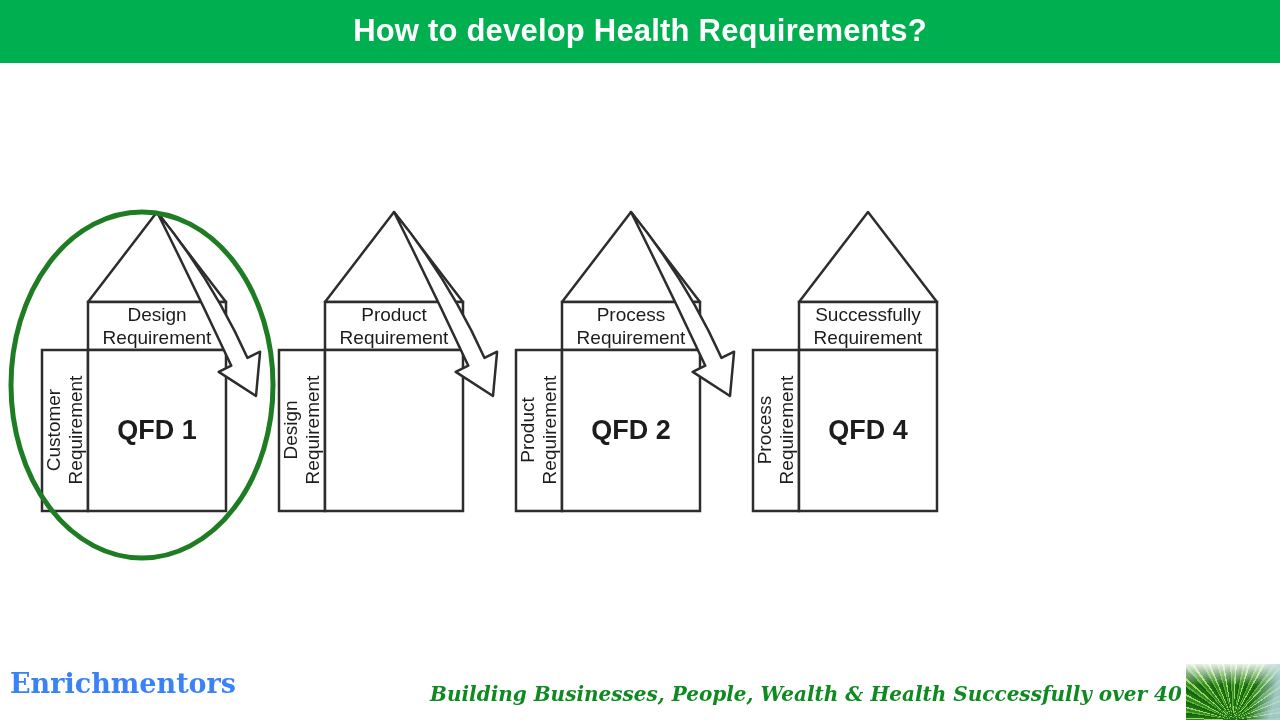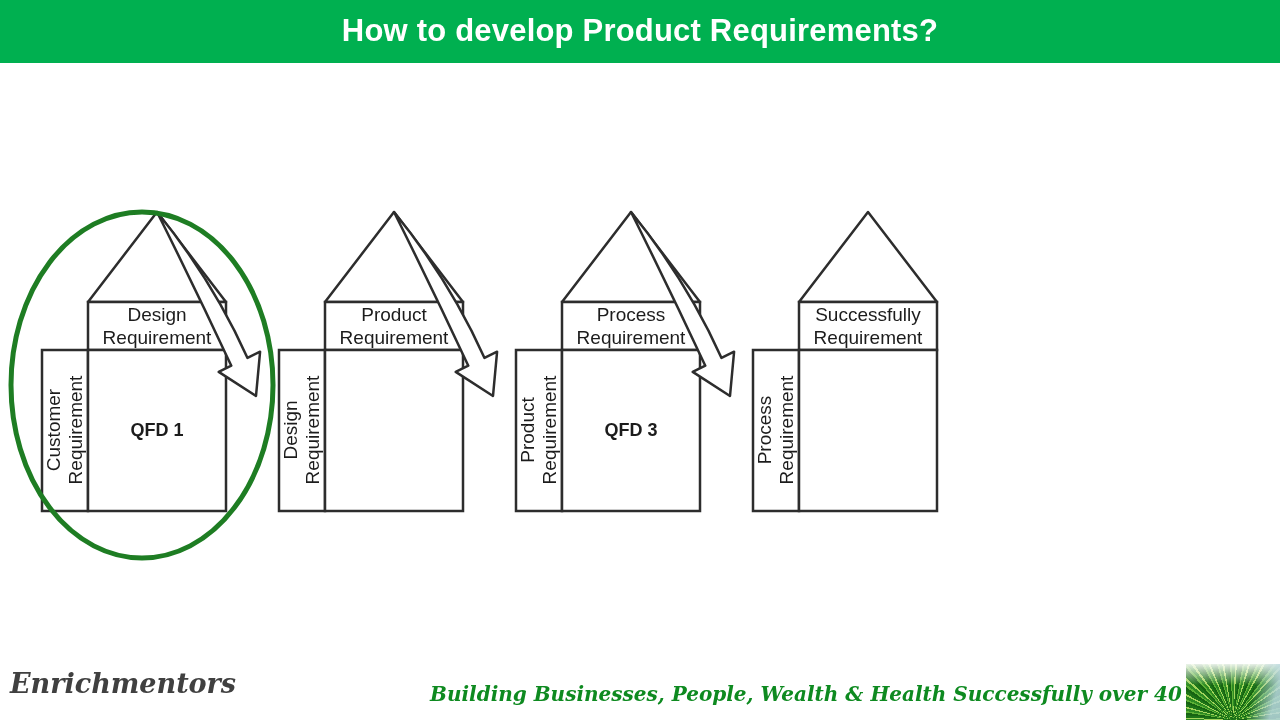--- a/index.html
+++ b/index.html
@@ -29,34 +29,34 @@
 
   
   .top-label {
     position: absolute; top: 303px; width: 138px; height: 46px;
     display: flex; flex-direction: column; align-items: center; justify-content: center;
     font-size: 19px; line-height: 23px; color: #1c1c1c; text-align: center;
   }
   .qfd-label {
     position: absolute; top: 350px; width: 138px; height: 161px;
     display: flex; align-items: center; justify-content: center;
-    font-size: 18px; font-weight: bold; color: #1c1c1c;
+    font-size: 27px; font-weight: bold; color: #1c1c1c;
   }
   .left-label {
     position: absolute; top: 407px; width: 161px; height: 46px;
     transform: rotate(-90deg);
     display: flex; flex-direction: column; align-items: center; justify-content: center;
     font-size: 19px; line-height: 22px; color: #1c1c1c; text-align: center;
   }
 
   
   .brand {
     position: absolute; left: 10px; top: 668px;
-    font-family: "DejaVu Serif", serif; font-style: italic; font-weight: bold;
-    font-size: 27px; color: #404040;
+    font-family: "DejaVu Serif", serif; font-weight: bold;
+    font-size: 27px; color: #3b82f6;
   }
   .tagline {
     position: absolute; left: 430px; top: 682px; white-space: nowrap;
     font-family: "DejaVu Serif", serif; font-style: italic; font-weight: bold;
     font-size: 20px; color: #0e8a20;
   }
   .plant {
     position: absolute; left: 1186px; top: 664px; width: 94px; height: 56px;
     background:
       linear-gradient(105deg, rgba(255,255,255,0) 68%, rgba(185,215,225,0.85) 90%),
@@ -65,21 +65,21 @@
         #176412 0deg 3deg, #5cb035 3deg 5deg, #2e8b22 5deg 8deg,
         #a4d45c 8deg 10deg, #1d7418 10deg 13deg);
   }
 </style>
 </head>
 <body>
 
 <div class="slide">
 
   <header class="titlebar">
-    <h1>How to develop Product Requirements?</h1>
+    <h1>How to develop Health Requirements?</h1>
   </header>
 
   <svg class="shapes" viewBox="0 0 1280 720">
 
     <g>
       <path class="roof" d="M88 302 L157 212 L226 302 Z"></path>
       <rect class="box" x="88" y="302" width="138" height="48"></rect>
       <rect class="box" x="42" y="350" width="46" height="161"></rect>
       <rect class="box" x="88" y="350" width="138" height="161"></rect>
     </g>
@@ -132,28 +132,29 @@
   </div>
 
   <div class="top-label" style="left:562px">
     <span>Process</span>
     <span>Requirement</span>
   </div>
   <div class="left-label" style="left:458px">
     <span>Product</span>
     <span>Requirement</span>
   </div>
-  <div class="qfd-label" style="left:562px">QFD 3</div>
+  <div class="qfd-label" style="left:562px">QFD 2</div>
 
   <div class="top-label" style="left:799px">
     <span>Successfully</span>
     <span>Requirement</span>
   </div>
   <div class="left-label" style="left:695px">
     <span>Process</span>
     <span>Requirement</span>
   </div>
+  <div class="qfd-label" style="left:799px">QFD 4</div>
 
   <div class="brand">Enrichmentors</div>
   <div class="tagline">Building Businesses, People, Wealth &amp; Health Successfully over 40 years</div>
   <div class="plant"></div>
 
 </div>
 
 </body></html>

